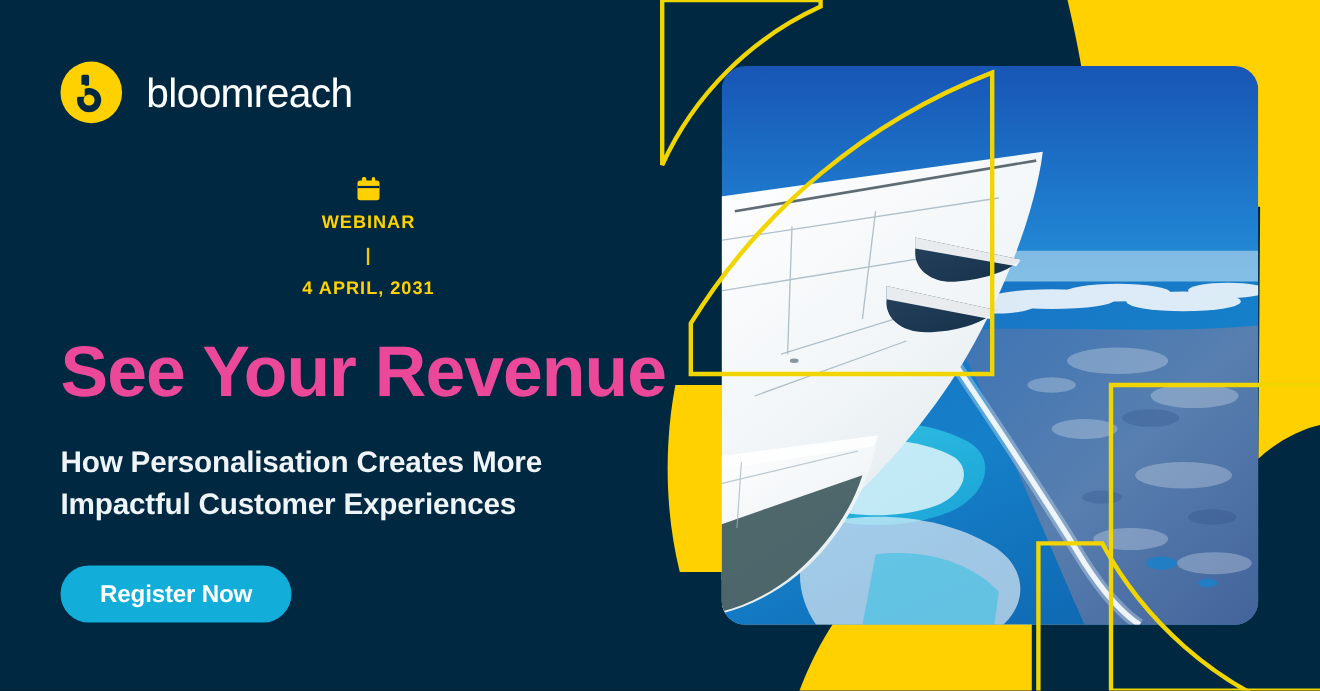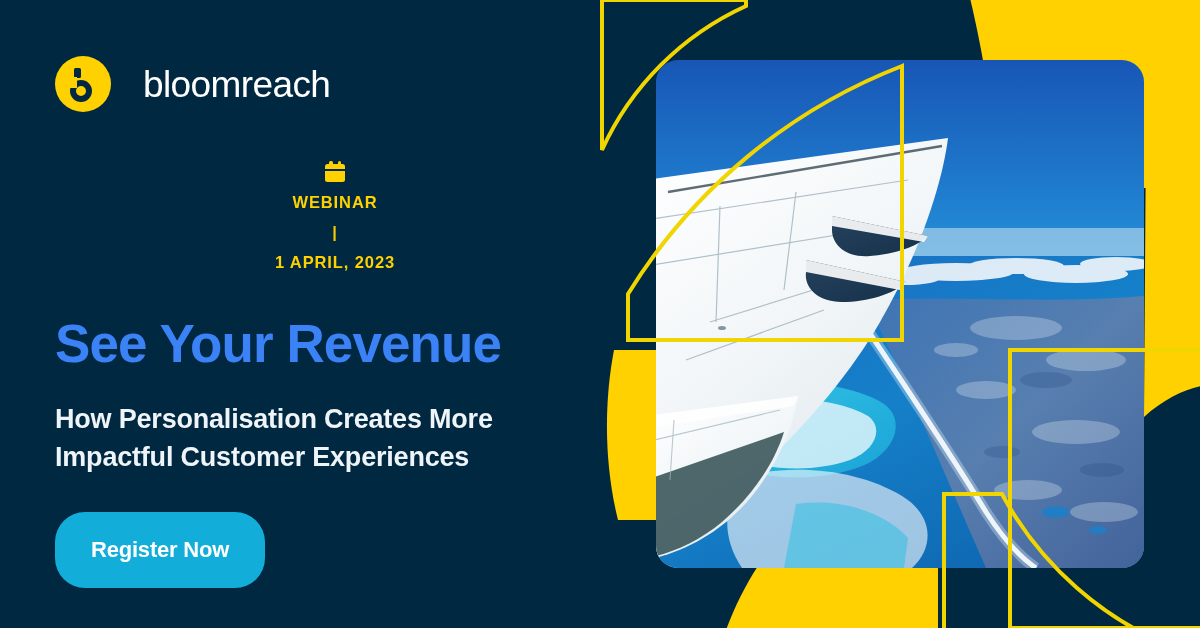--- a/index.html
+++ b/index.html
@@ -18,21 +18,21 @@
 
   
   .content {
     position:absolute;
     left:55px; top:56px;
     width:560px;
     z-index:6;
   }
 
   
-  .logo-row { display:flex; align-items:center; gap:32px; height:56px; }
+  .logo-row { display:flex; align-items:center; gap:22px; height:56px; }
   .logo-mark {
     width:56px; height:56px; border-radius:50%;
     background:#FFD100;
     position:relative; flex:0 0 auto;
   }
   .logo-mark .stem {
     position:absolute; left:19px; top:12px;
     width:6.5px; height:10px; border-radius:1.5px;
     background:#002840;
   }
@@ -81,43 +81,43 @@
   }
   .cal-icon .body::after {
     content:""; position:absolute;
     left:0; top:5px; width:20px; height:1.8px;
     background:#002840;
   }
   .sep { opacity:.95; padding:0 2px; }
 
   
   .headline {
-    margin-top:40px;
-    color:#3b82f6;
-    font-size:53px;
+    margin-top:27px;
+    color:#ec4899;
+    font-size:65px;
     font-weight:700;
     line-height:1.20;
     letter-spacing:-0.9px;
   }
 
   
   .subhead {
     margin-top:24px;
     color:#eef4f7;
     font-size:27px;
     font-weight:700;
     line-height:1.42;
     letter-spacing:-0.2px;
   }
 
   
   .cta {
     display:inline-flex; align-items:center; justify-content:center;
     margin-top:36px;
-    height:76px; padding:0 36px;
+    height:52px; padding:0 36px;
     border:none; border-radius:30px;
     background:#12ADD9;
     color:#ffffff;
     font-family:"Liberation Sans", sans-serif;
     font-size:22px; font-weight:700; letter-spacing:-0.2px;
     cursor:pointer;
   }
 
   
   .photo {
@@ -308,21 +308,21 @@
     </div>
 
     <div class="eyebrow">
       <span class="cal-icon">
         <span class="tab l"></span>
           <span class="tab r"></span>
           <span class="body"></span>
       </span>
       <span>WEBINAR</span>
       <span class="sep">|</span>
-      <span>1 APRIL, 2023</span>
+      <span>4 APRIL, 2031</span>
     </div>
 
     <h1 class="headline">
       <span>See Your Revenue</span><br>
     </h1>
 
     <p class="subhead">
       <span>How Personalisation Creates More</span><br>
       <span>Impactful Customer Experiences</span>
     </p>

